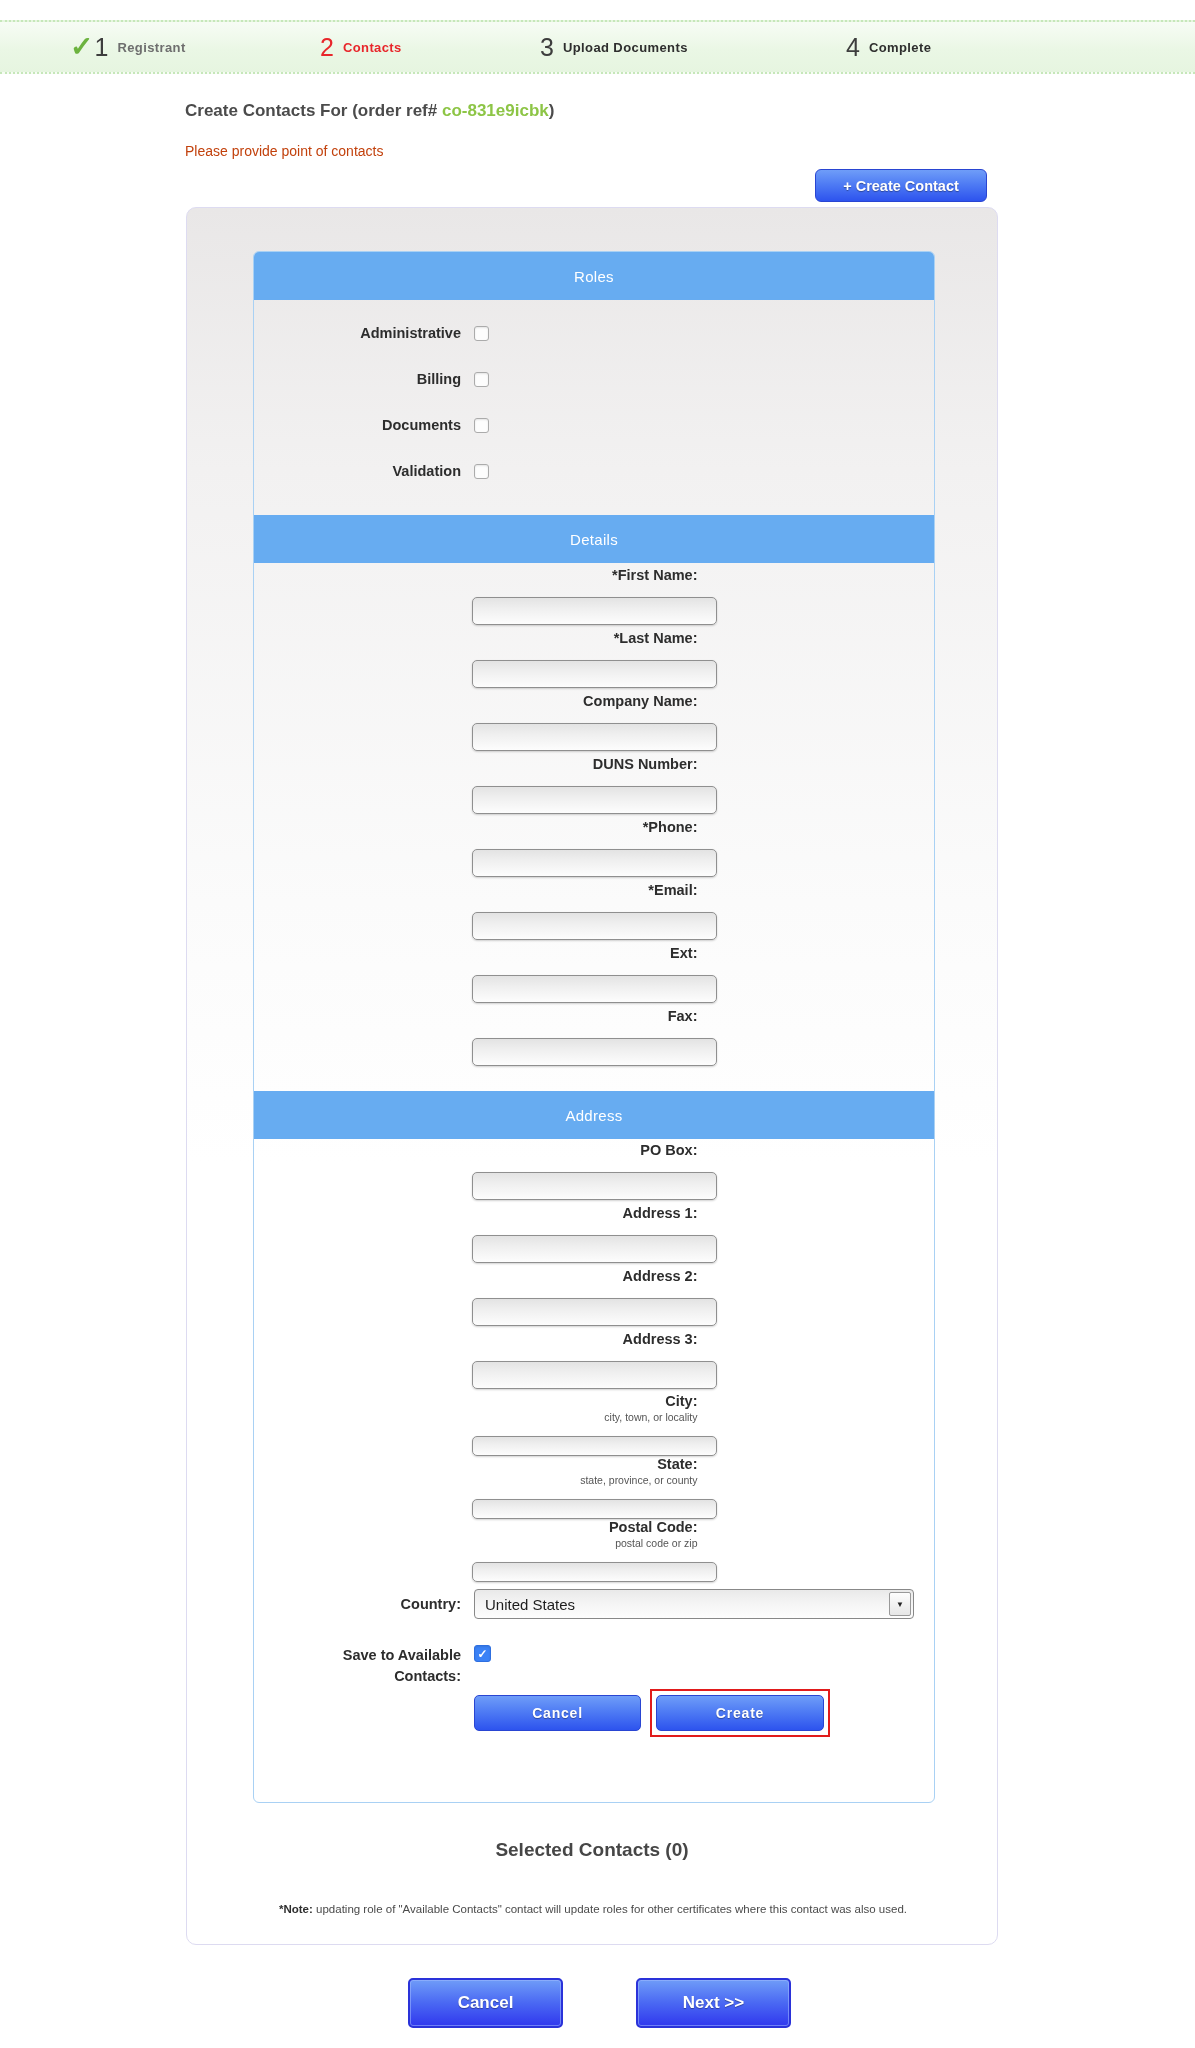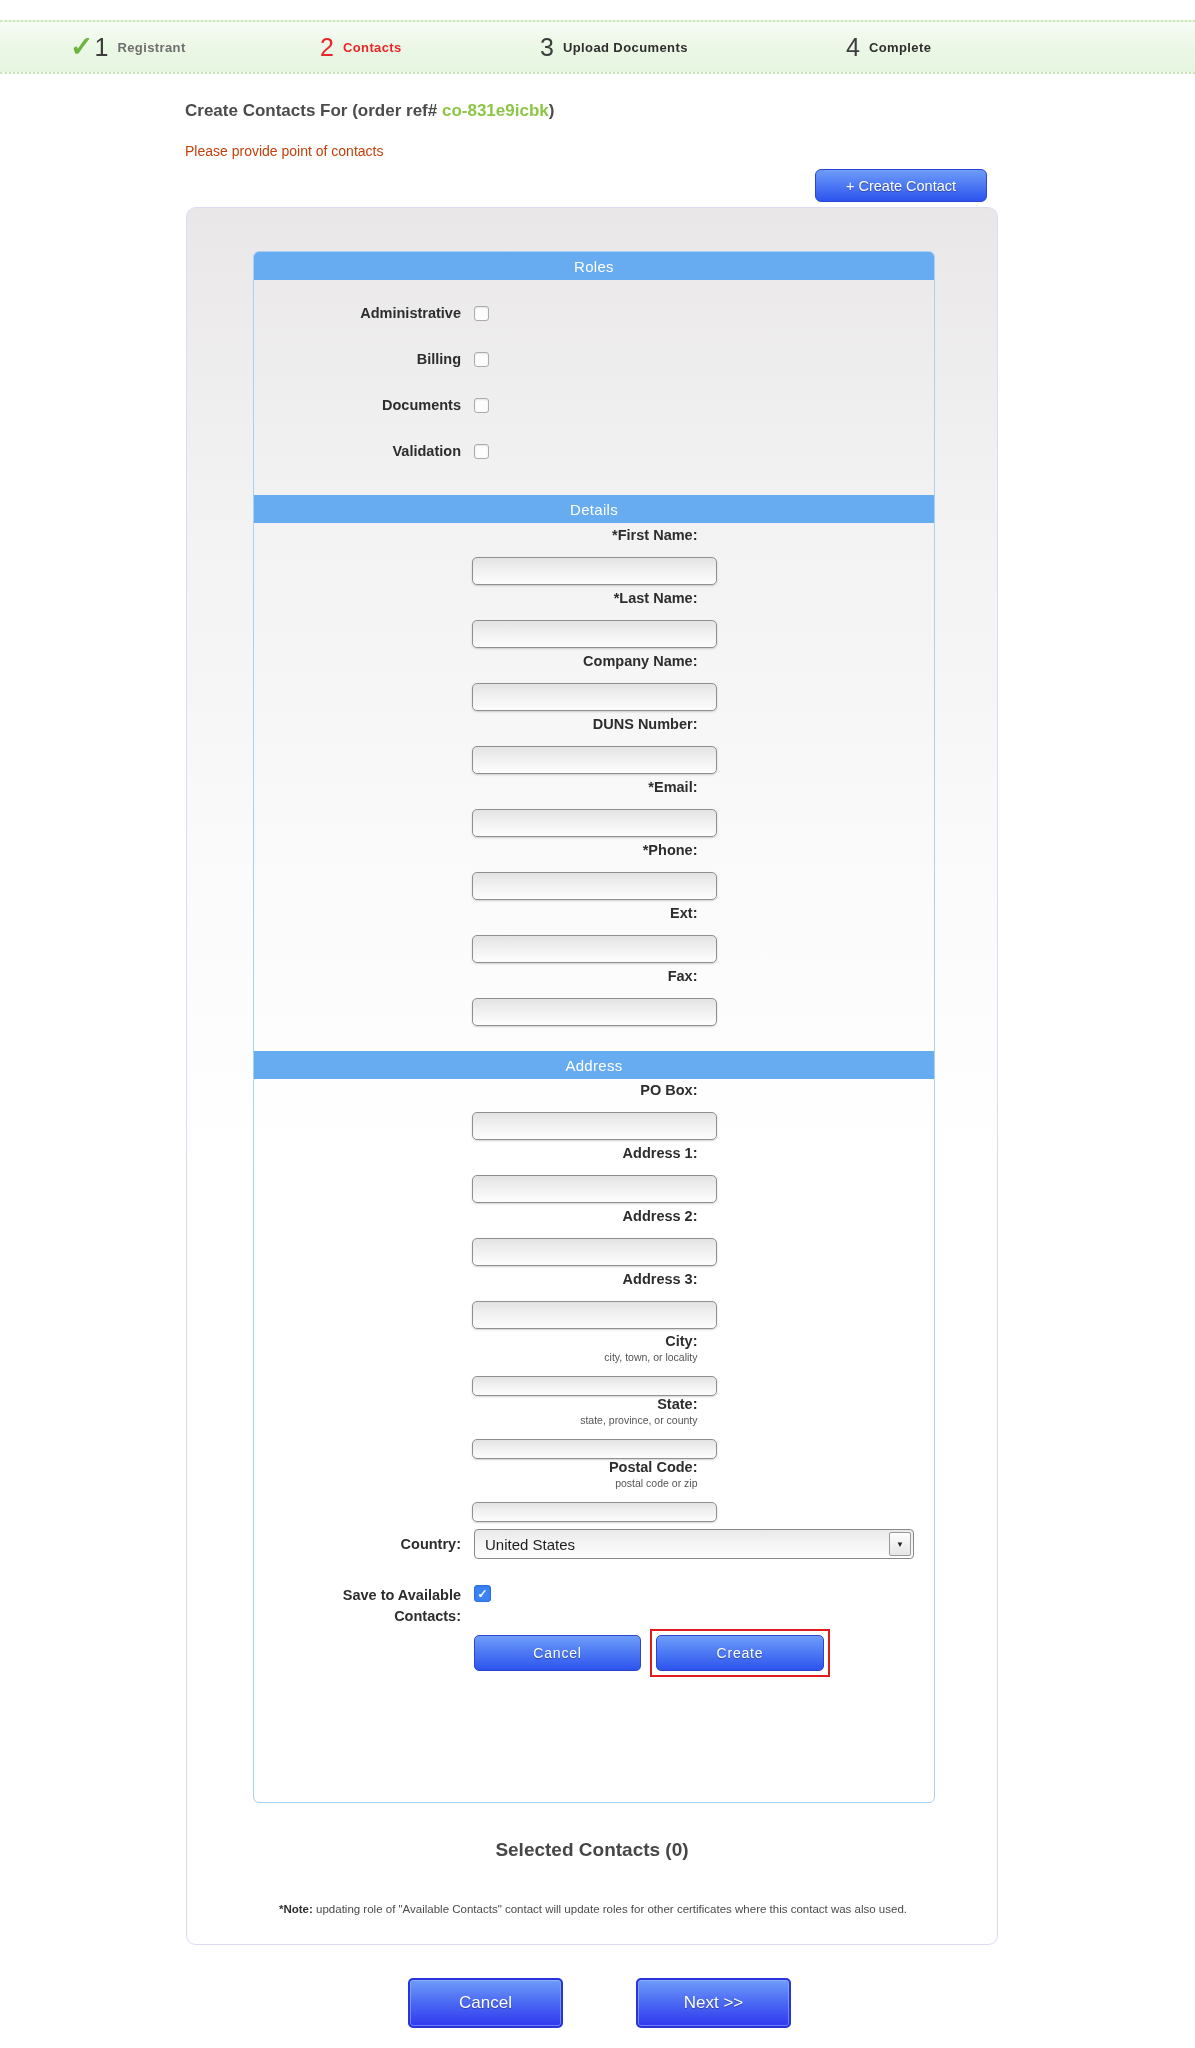--- a/index.html
+++ b/index.html
@@ -23,42 +23,42 @@
   .step.active .num, .step.active .slabel { color:#e8262b; }
   .step-1 { left:70px; } .step-2 { left:320px; } .step-3 { left:540px; } .step-4 { left:846px; }
 
   
   .page-title { position:absolute; left:185px; top:101px; font-size:17px; font-weight:700; color:#4b4b4b; }
   .page-title .ref { color:#8dc546; }
   .subtitle { position:absolute; left:185px; top:143px; font-size:14px; color:#c2410c; }
 
   .btn {
     display:flex; align-items:center; justify-content:center;
-    color:#fff; font-family:"Liberation Sans", sans-serif; font-weight:400; cursor:pointer;
+    color:#fff; font-family:"Liberation Sans", sans-serif; font-weight:700; cursor:pointer;
     background:linear-gradient(180deg,#6f9df8 0%,#4f7cf4 45%,#2d53ee 100%);
     border:1px solid #2945d2; border-radius:5px;
     text-shadow:0 1px 1px rgba(0,0,0,.35);
   }
   .create-contact {
     position:absolute; left:815px; top:169px; width:172px; height:33px;
     font-size:14.5px; border-radius:6px;
   }
 
   
   .outer-panel {
     position:absolute; left:186px; top:207px; width:812px; height:1738px;
     border:1px solid #dddbf1; border-radius:10px;
     background:linear-gradient(180deg,#e9e7e7 0%,#f2f1f1 15%,#fbfbfb 40%,#ffffff 55%);
   }
   .inner-panel {
     position:absolute; left:66px; top:43px; width:682px; height:1552px;
     border:1px solid #a9d1f4; border-radius:6px;
   }
   .section-header {
-    height:28px; background:#67acf1; color:#fff; font-size:15px; letter-spacing:.3px;
+    height:48px; background:#67acf1; color:#fff; font-size:15px; letter-spacing:.3px;
     display:flex; align-items:center; justify-content:center;
   }
   .section-header.first { border-radius:5px 5px 0 0; }
 
   
   .roles { padding:10px 0 21px 0; }
   .role-row { height:46px; display:flex; align-items:center; }
   .label-cell { width:207px; padding-right:0; text-align:right; }
   .f-label { font-size:14.5px; font-weight:700; color:#2d2d2d; }
   .f-hint  { font-size:10.5px; color:#555; margin-top:2px; }
@@ -193,26 +193,26 @@
         <div class="label-cell"><span class="f-label">Company Name:</span></div>
         <div class="gap"></div>
           <input class="text-input" style="">
       </div>
       <div class="field-row">
         <div class="label-cell"><span class="f-label">DUNS Number:</span></div>
         <div class="gap"></div>
           <input class="text-input" style="">
       </div>
       <div class="field-row">
+        <div class="label-cell"><span class="f-label">*Phone:</span></div>
+        <div class="gap"></div>
+          <input class="text-input" style="">
+      </div>
+      <div class="field-row">
         <div class="label-cell"><span class="f-label">*Email:</span></div>
-        <div class="gap"></div>
-          <input class="text-input" style="">
-      </div>
-      <div class="field-row">
-        <div class="label-cell"><span class="f-label">*Phone:</span></div>
         <div class="gap"></div>
           <input class="text-input" style="">
       </div>
       <div class="field-row">
         <div class="label-cell"><span class="f-label">Ext:</span></div>
         <div class="gap"></div>
           <input class="text-input" style="">
       </div>
       <div class="field-row">
         <div class="label-cell"><span class="f-label">Fax:</span></div>

